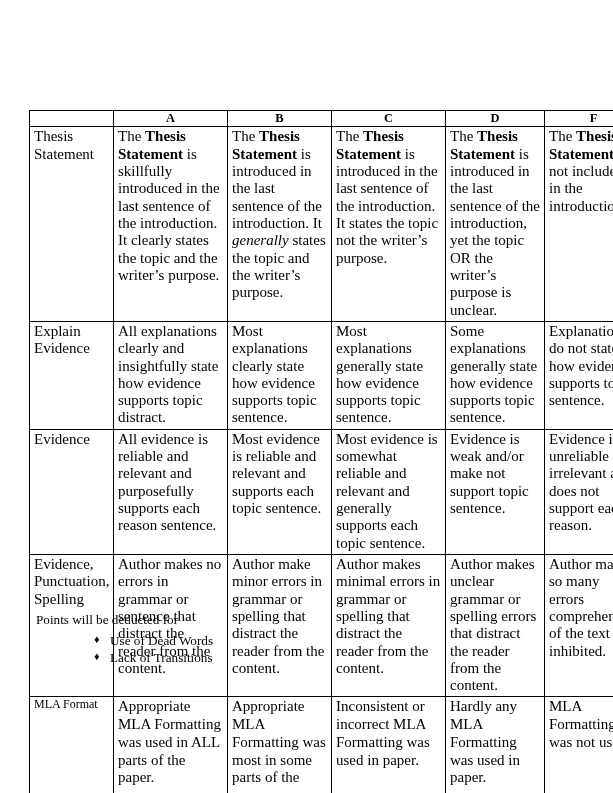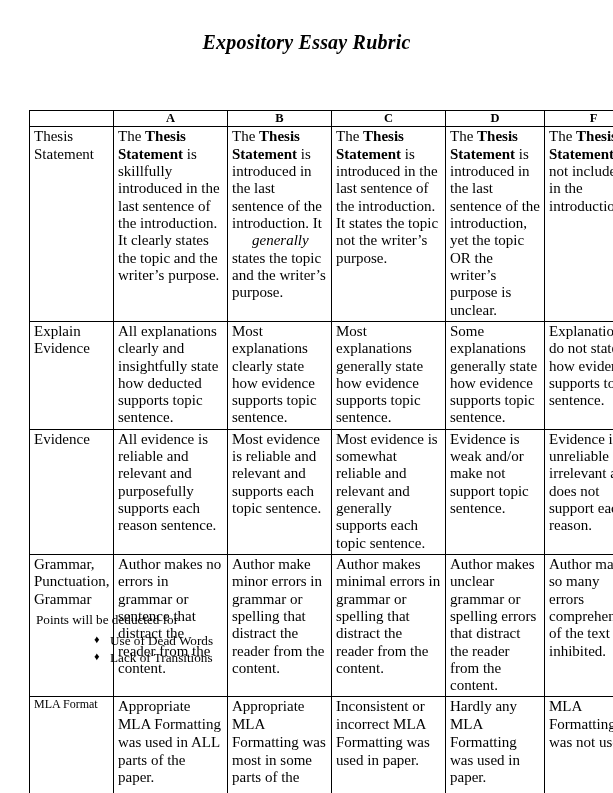--- a/index.html
+++ b/index.html
@@ -85,21 +85,21 @@
 
   
   tr.row-thesis td   { height: 132px; }
   tr.row-explain td  { height: 100px; }
   tr.row-evidence td { height: 86px; }
   tr.row-grammar td  { height: 92px; }
   tr.row-mla td      { height: 48px; font-size: 15px; line-height: 1.18; }
   tr.row-mla td.crit-cell { font-size: 12px; line-height: 1.155; }
 
   b.inline-bold { font-weight: bold; }
-  i.inline-ital { font-style: italic; margin-left: 20px; }
+  i.inline-ital { font-style: italic; }
 
   
   .notes {
     position: absolute;
     top: 612px;
     left: 36px;
     width: 540px;
   }
   .notes-lead {
     font-size: 13.2px;
@@ -122,21 +122,20 @@
     top: 0;
     font-size: 11px;
   }
 </style>
 </head>
 <body>
 
 <div class="page">
 
   <div class="title-block">
-    <div class="doc-title">Expository Essay Rubric</div>
   </div>
 
   <div class="rubric-wrap">
     <table class="rubric">
       <thead>
         <tr>
           <th class="col-crit"></th>
           <th class="col-a">A</th>
           <th class="col-b">B</th>
           <th class="col-c">C</th>
@@ -150,38 +149,38 @@
           <td class="crit-cell">Thesis Statement</td>
           <td>The <b class="inline-bold">Thesis Statement</b> is skillfully introduced in the last sentence of the introduction.  It clearly states the topic and the writer’s purpose.</td>
           <td>The <b class="inline-bold">Thesis Statement</b> is introduced in the last sentence of the introduction. It <i class="inline-ital">generally</i> states the topic and the writer’s purpose.</td>
           <td>The <b class="inline-bold">Thesis Statement</b> is introduced in the last sentence of the introduction.  It states the topic not the writer’s purpose.</td>
           <td>The <b class="inline-bold">Thesis Statement</b> is introduced in the last sentence of the introduction, yet the topic OR the writer’s purpose is unclear.</td>
           <td>The <b class="inline-bold">Thesis Statement</b> is not included in the introduction.</td>
         </tr>
 
         <tr class="row-explain">
           <td class="crit-cell">Explain Evidence</td>
-          <td>All explanations clearly and insightfully state how deducted supports topic sentence.</td>
+          <td>All explanations clearly and insightfully state how evidence supports topic distract.</td>
           <td>Most explanations clearly state how evidence supports topic sentence.</td>
           <td>Most explanations generally state how evidence supports topic sentence.</td>
           <td>Some explanations generally state how evidence supports topic sentence.</td>
           <td>Explanations do not state how evidence supports topic sentence.</td>
         </tr>
 
         <tr class="row-evidence">
           <td class="crit-cell">Evidence</td>
           <td>All evidence is reliable and relevant and purposefully supports each reason sentence.</td>
           <td>Most evidence is reliable and relevant and supports each topic sentence.</td>
           <td>Most evidence is somewhat reliable and relevant and generally supports each topic sentence.</td>
           <td>Evidence is weak and/or make not support topic sentence.</td>
           <td>Evidence is unreliable or irrelevant and does not support each reason.</td>
         </tr>
 
         <tr class="row-grammar">
-          <td class="crit-cell">Grammar, Punctuation, Grammar</td>
+          <td class="crit-cell">Evidence, Punctuation, Spelling</td>
           <td>Author makes no errors in grammar or sentence that distract the reader from the content.</td>
           <td>Author make minor errors in grammar or spelling that distract the reader from the content.</td>
           <td>Author makes minimal errors in grammar or spelling that distract the reader from the content.</td>
           <td>Author makes unclear grammar or spelling errors that distract the reader from the content.</td>
           <td>Author makes so many errors comprehension of the text is inhibited.</td>
         </tr>
 
         <tr class="row-mla">
           <td class="crit-cell">MLA Format</td>
           <td>Appropriate MLA Formatting was used in ALL parts of the paper.</td>

